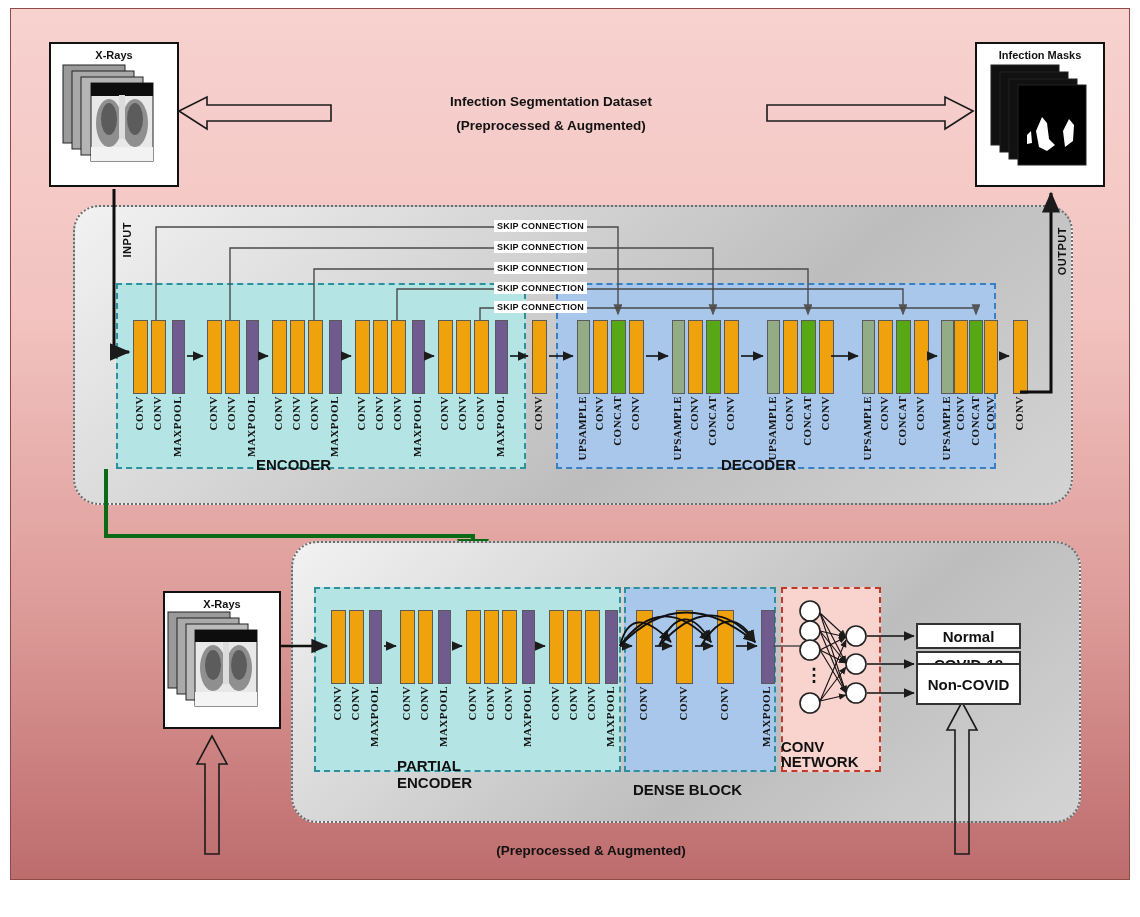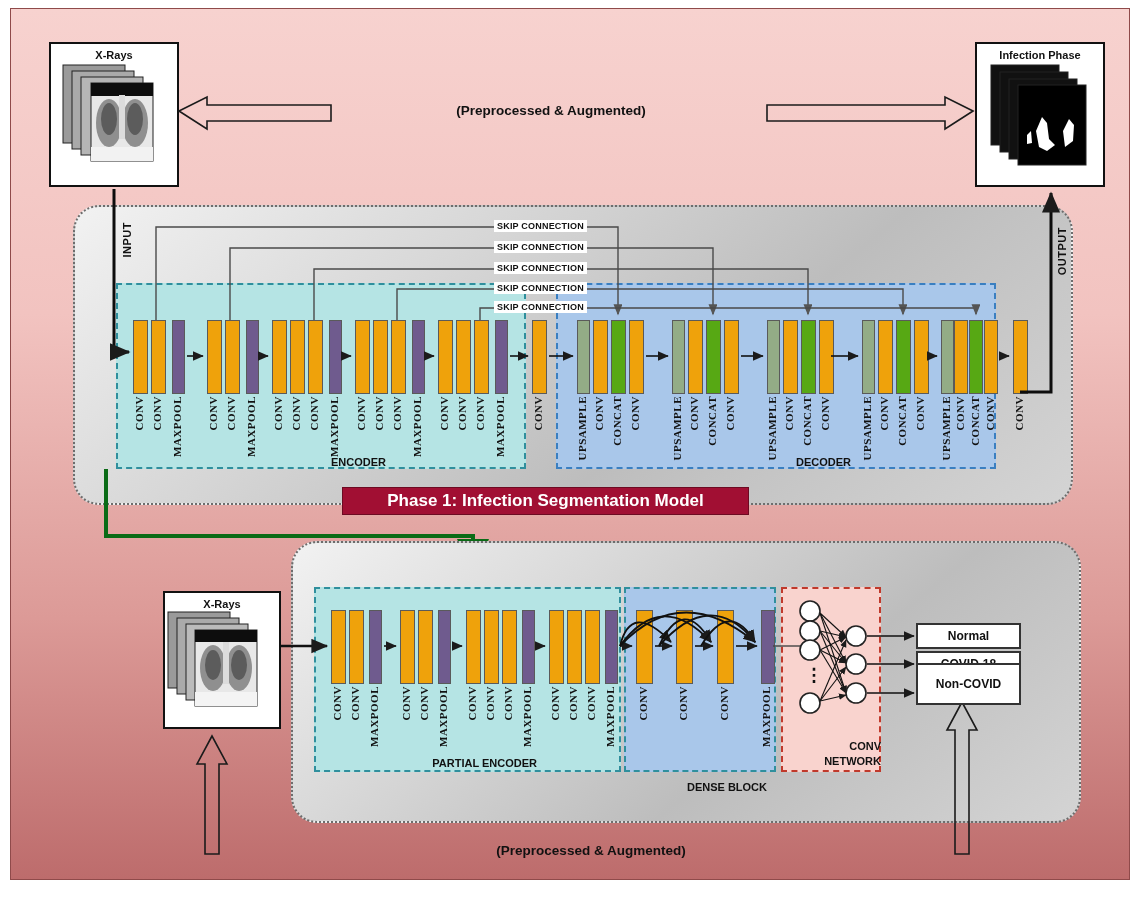--- a/index.html
+++ b/index.html
@@ -28,45 +28,46 @@
 
   
   .bar{position:absolute;border:1px solid #5a5a5a;}
   .conv{background:#efa20b;}
   .pool{background:#6f5b8e;}
   .up{background:#93ac86;}
   .cat{background:#57a814;}
   .vlab{position:absolute;writing-mode:vertical-rl;transform:rotate(180deg);
      font-family:"Liberation Serif",serif;font-weight:bold;font-size:11px;color:#111;
      letter-spacing:.5px;white-space:nowrap;text-align:left;}
-  .grplab{position:absolute;font-weight:bold;font-size:11px;color:#111;text-align:right;}
+  .grplab{position:absolute;font-weight:bold;font-size:15px;color:#111;text-align:left;}
 
   
   .banner{background:#a10f33;color:#fff;font-weight:bold;border:1px solid #6d0a22;
      display:flex;align-items:center;justify-content:center;text-align:center;}
 
   
   .skip{position:absolute;background:#fff;font-weight:bold;font-size:9px;color:#111;
      padding:1px 3px;white-space:nowrap;letter-spacing:.2px;}
 
   
   .cls{background:#fff;border:2px solid #333;display:flex;align-items:center;
-     justify-content:center;font-weight:bold;font-size:12px;color:#111;}
+     justify-content:center;font-weight:bold;font-size:15px;color:#111;}
 
   .ttl{position:absolute;text-align:center;font-weight:bold;font-size:13.5px;color:#111;}
   svg{position:absolute;left:0;top:0;overflow:visible;}
   .node{fill:#fff;stroke:#222;stroke-width:1.6;}
 </style>
 </head>
 <body>
 
 <div id="root">
   <div id="canvas">
 
     <div class="ttl" style="left:330px;top:85px;width:420px;">
+      <div>Infection Segmentation Dataset</div>
       <div style="margin-top:9px;">(Preprocessed &amp; Augmented)</div>
     </div>
 
     <div class="abs imgcard" style="left:38px;top:33px;width:130px;height:145px;">
       <div class="cap">X-Rays</div>
       <div class="stack" style="height:110px;">
         <svg width="130" height="110" viewBox="0 0 130 110">
           <g stroke="#222" stroke-width="1">
             <rect x="12" y="4" width="62" height="78" fill="#9a9a9a"></rect>
             <rect x="21" y="10" width="62" height="78" fill="#a9a9a9"></rect>
@@ -80,21 +81,21 @@
             <ellipse cx="58" cy="58" rx="8" ry="16" fill="#5c5c5c"></ellipse>
             <ellipse cx="84" cy="58" rx="8" ry="16" fill="#5c5c5c"></ellipse>
             <rect x="68" y="34" width="6" height="44" fill="#dcdcdc"></rect>
             <rect x="40" y="86" width="62" height="14" fill="#f2f2f2"></rect>
           </g>
         </svg>
       </div>
     </div>
 
     <div class="abs imgcard" style="left:964px;top:33px;width:130px;height:145px;">
-      <div class="cap">Infection Phase</div>
+      <div class="cap">Infection Masks</div>
       <div class="stack" style="height:110px;">
         <svg width="130" height="110" viewBox="0 0 130 110">
           <g stroke="#222" stroke-width="1">
             <rect x="14" y="4" width="68" height="80" fill="#111"></rect>
             <rect x="23" y="11" width="68" height="80" fill="#111"></rect>
             <rect x="32" y="18" width="68" height="80" fill="#111"></rect>
           </g>
           <g>
             <rect x="41" y="24" width="68" height="80" fill="#000" stroke="#222" stroke-width="1"></rect>
             <path d="M62 86 L59 70 L65 56 L70 62 L72 78 L78 84 L70 90 Z" fill="#fff"></path>
@@ -252,21 +253,20 @@
 
     <div class="skip" style="left:483px;top:211px;">SKIP CONNECTION</div>
     <div class="skip" style="left:483px;top:232px;">SKIP CONNECTION</div>
     <div class="skip" style="left:483px;top:253px;">SKIP CONNECTION</div>
     <div class="skip" style="left:483px;top:273px;">SKIP CONNECTION</div>
     <div class="skip" style="left:483px;top:292px;">SKIP CONNECTION</div>
 
     <div class="vlab" style="left:110px;top:213px;font-family:'Liberation Sans',sans-serif;font-size:11px;">INPUT</div>
     <div class="vlab" style="left:1045px;top:218px;font-family:'Liberation Sans',sans-serif;font-size:11px;">OUTPUT</div>
 
-    <div class="abs banner" style="left:331px;top:478px;width:407px;height:28px;font-size:17px;">Phase 1: Infection Segmentation  Model</div>
 
     <div class="abs panel" style="left:280px;top:532px;width:790px;height:282px;"></div>
 
     <div class="abs grp enc" style="left:303px;top:578px;width:307px;height:185px;"></div>
     <div class="grplab" style="left:386px;top:748px;width:140px;">PARTIAL ENCODER</div>
 
     <div class="abs grp dense" style="left:613px;top:578px;width:152px;height:185px;"></div>
     <div class="grplab" style="left:622px;top:772px;width:134px;">DENSE BLOCK</div>
 
     <div class="abs grp dnet" style="left:770px;top:578px;width:100px;height:185px;"></div>

